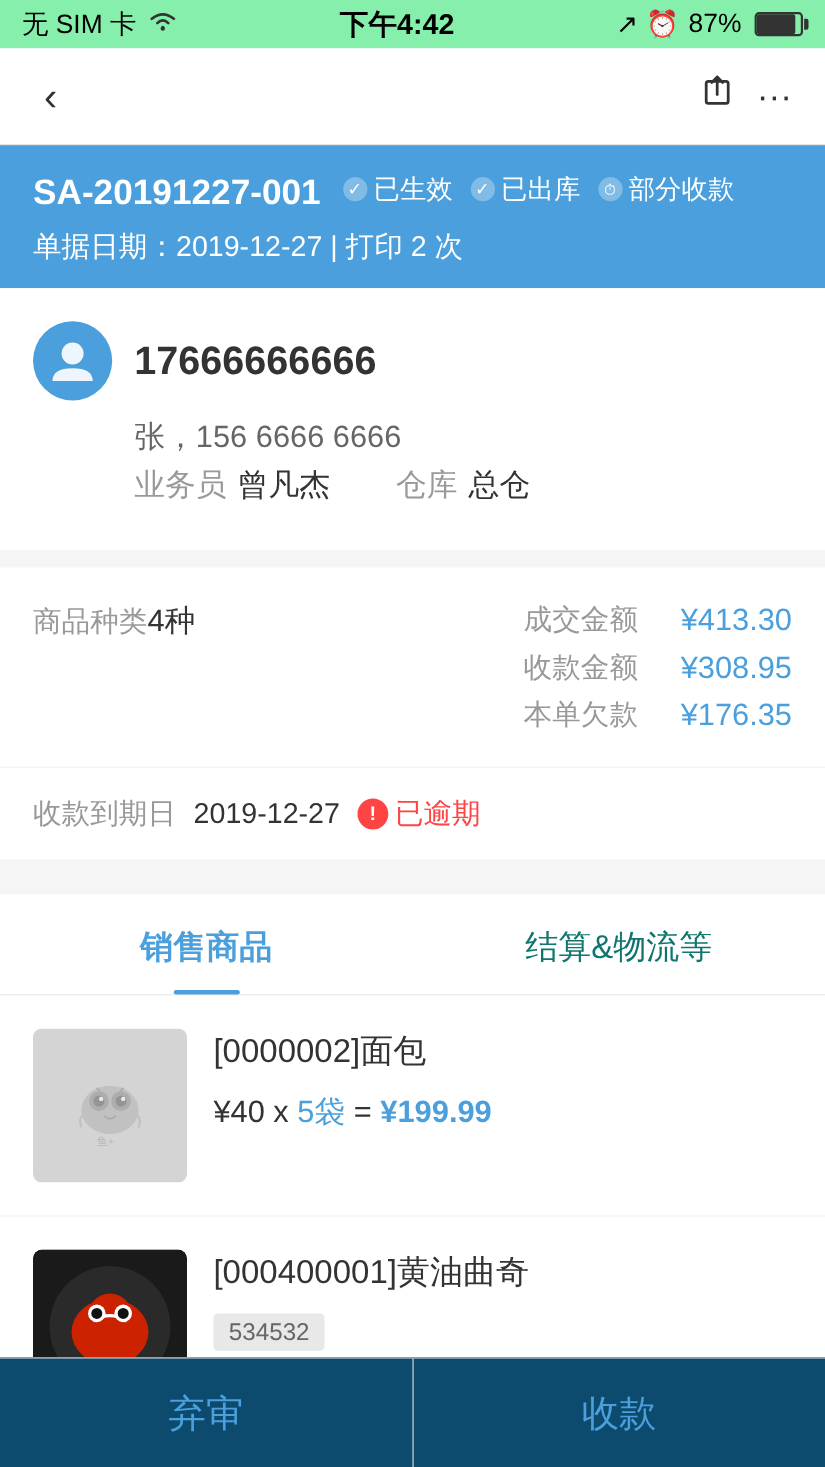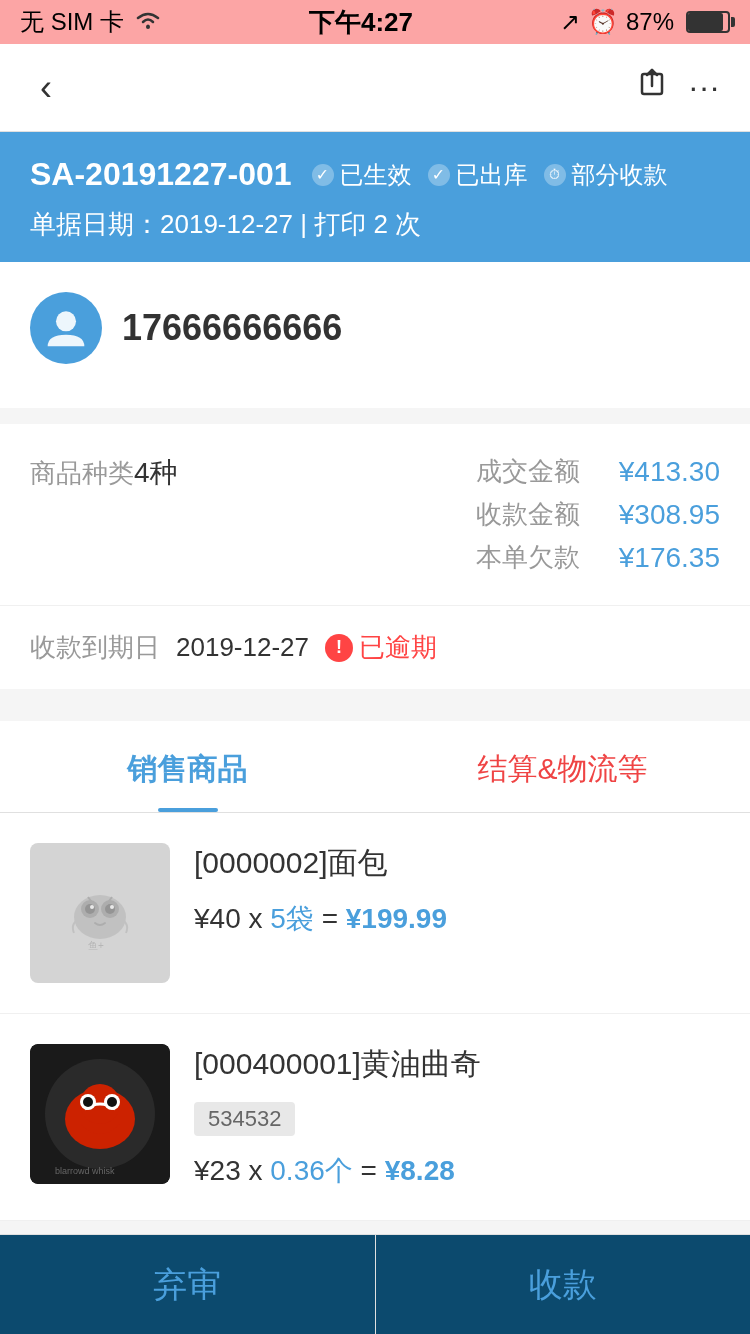--- a/index.html
+++ b/index.html
@@ -8,21 +8,21 @@
       font-family: -apple-system, "PingFang SC", "Helvetica Neue", sans-serif;
       background: #f5f5f5;
       width: 750px;
       min-height: 1334px;
       overflow-x: hidden;
       font-size: 28px;
     }
 
     
     .status-bar {
-      background: #fca5a5;
+      background: #86efac;
       height: 44px;
       display: flex;
       align-items: center;
       justify-content: space-between;
       padding: 0 20px;
       font-size: 24px;
     }
     .status-left {
       display: flex;
       align-items: center;
@@ -100,21 +100,21 @@
       color: #333;
     }
 
     
     .order-header {
       background: #4a9fdc;
       padding: 24px 30px 20px;
     }
     .order-header-top {
       display: flex;
-      align-items: center;
+      align-items: flex-start;
       gap: 20px;
       margin-bottom: 14px;
     }
     .order-number {
       font-size: 32px;
       font-weight: 700;
       color: #fff;
     }
     .status-tags {
       display: flex;
@@ -319,21 +319,21 @@
       padding: 28px 0 22px;
       font-size: 30px;
       cursor: pointer;
       position: relative;
     }
     .tab-item.active {
       color: #4a9fdc;
       font-weight: 600;
     }
     .tab-item.inactive {
-      color: #ef4444;
+      color: #0f766e;
     }
     .tab-item.active::after {
       content: '';
       position: absolute;
       bottom: 0;
       left: 50%;
       transform: translateX(-50%);
       width: 60px;
       height: 4px;
       background: #4a9fdc;
@@ -446,21 +446,21 @@
     <span>无 SIM 卡</span>
     <span>
       <svg width="28" height="20" viewBox="0 0 28 20">
         <path d="M14 16 L14 16" stroke="#333" stroke-width="3" stroke-linecap="round"></path>
         <path d="M9 12 Q14 7 19 12" stroke="#333" stroke-width="2.5" fill="none" stroke-linecap="round"></path>
         <path d="M4 8 Q14 0 24 8" stroke="#333" stroke-width="2.5" fill="none" stroke-linecap="round"></path>
         <circle cx="14" cy="17" r="2" fill="#333"></circle>
       </svg>
     </span>
   </div>
-  <div class="status-center">下午4:27</div>
+  <div class="status-center">下午4:42</div>
   <div class="status-right">
     <span>↗</span>
     <span>⏰</span>
     <span>87%</span>
     <span class="battery-icon">
       <div class="battery-fill"></div>
     </span>
   </div>
 </div>
 
@@ -501,20 +501,33 @@
 
 <div class="customer-section">
   <div class="customer-top">
     <div class="customer-avatar">
       <svg viewBox="0 0 60 60" fill="none" xmlns="http://www.w3.org/2000/svg">
         <circle cx="30" cy="22" r="12" fill="#fff" opacity="0.9"></circle>
         <path d="M8 52 Q8 38 30 38 Q52 38 52 52" fill="#fff" opacity="0.9"></path>
       </svg>
     </div>
     <span class="customer-name">17666666666</span>
+  </div>
+  <div class="customer-info">
+    <div class="customer-detail">张，156 6666 6666</div>
+    <div class="customer-staff">
+      <div class="staff-item">
+        <span class="staff-label">业务员</span>
+        <span class="staff-value">曾凡杰</span>
+      </div>
+      <div class="staff-item">
+        <span class="staff-label">仓库</span>
+        <span class="staff-value">总仓</span>
+      </div>
+    </div>
   </div>
 </div>
 
 <div class="divider"></div>
 
 <div class="summary-section">
   <div class="summary-row">
     <div class="summary-left">
       <span class="summary-label">商品种类</span>
       <span class="summary-value">4种</span>

